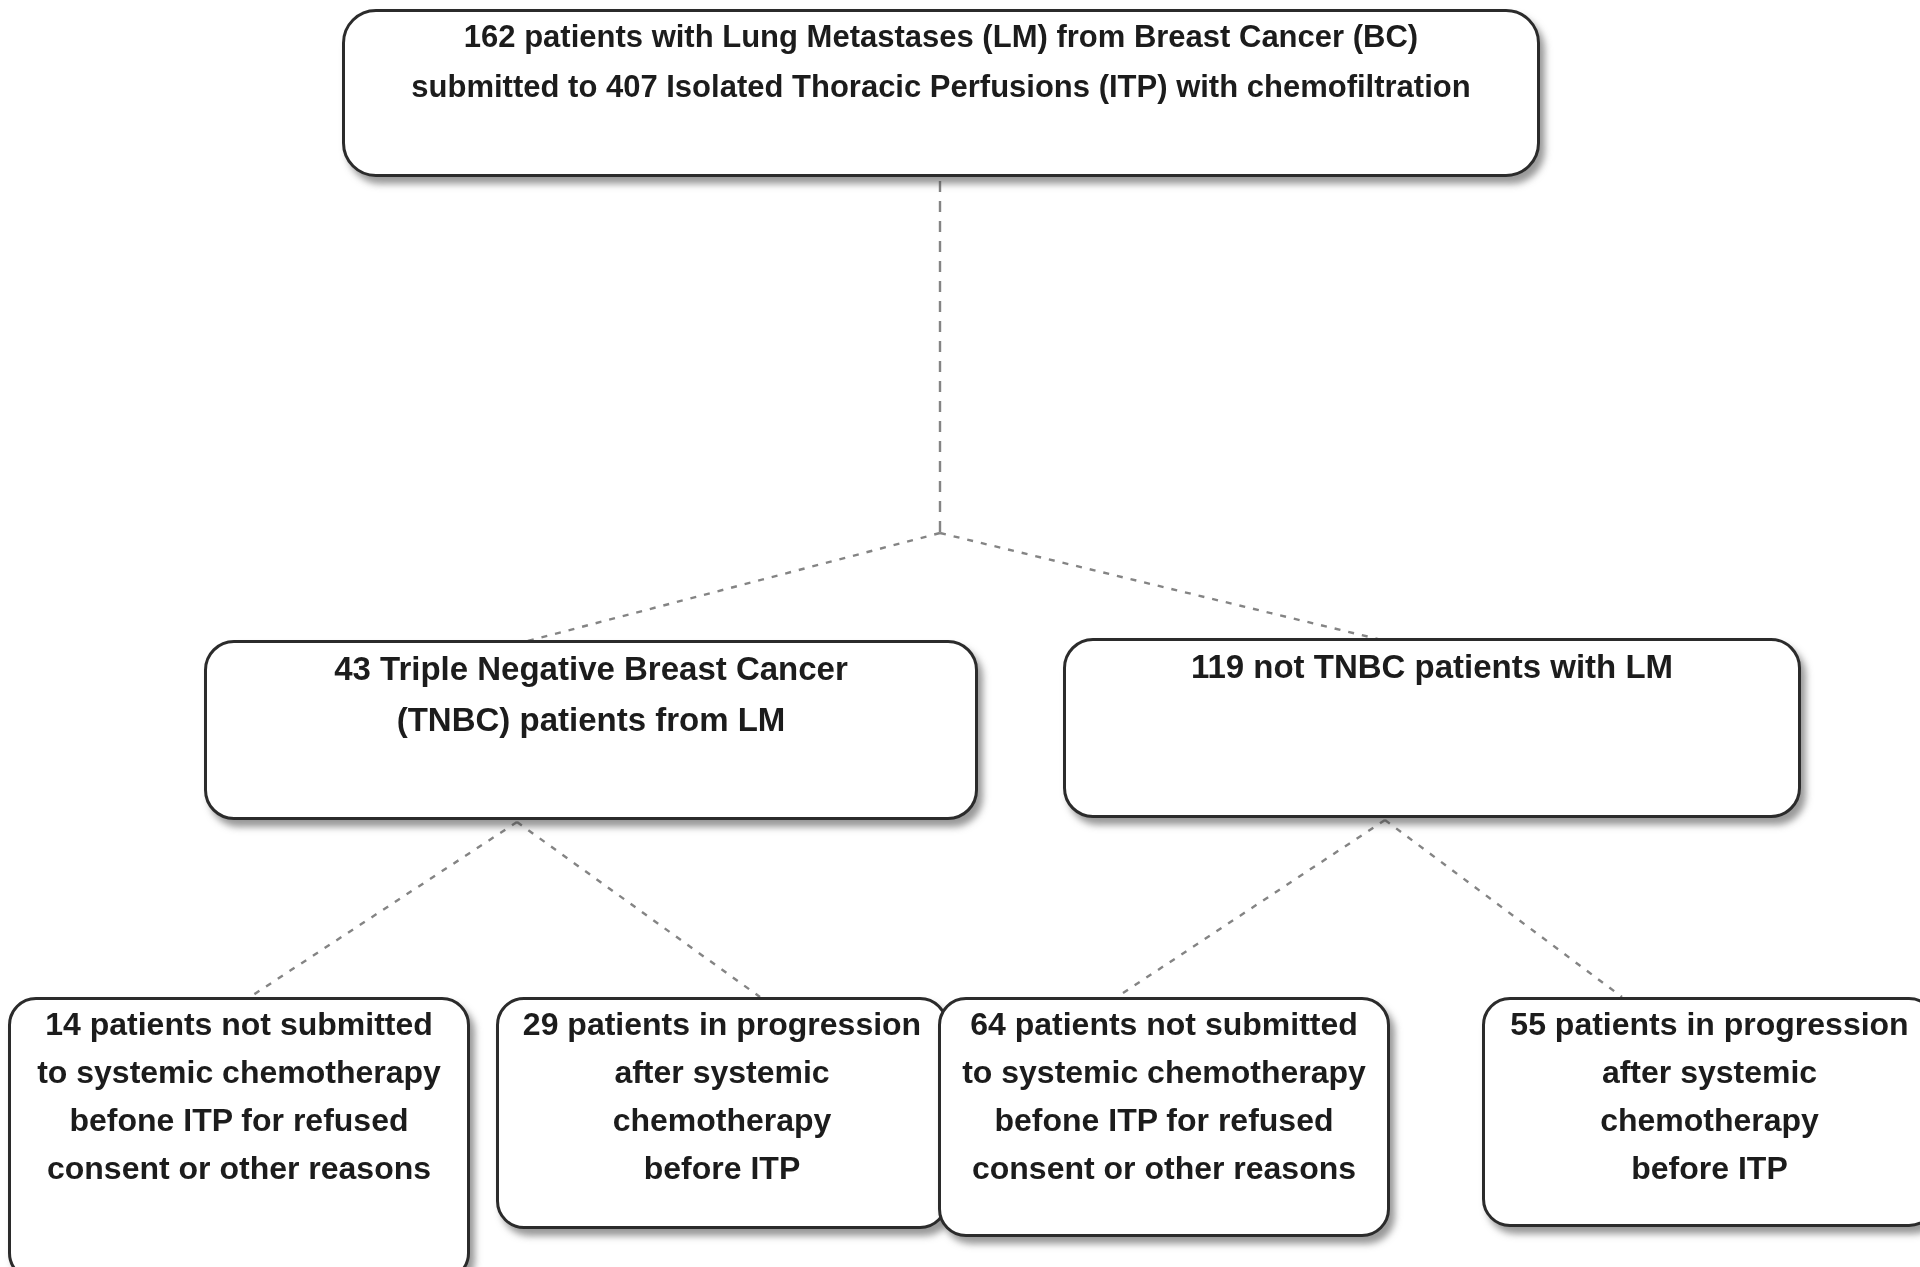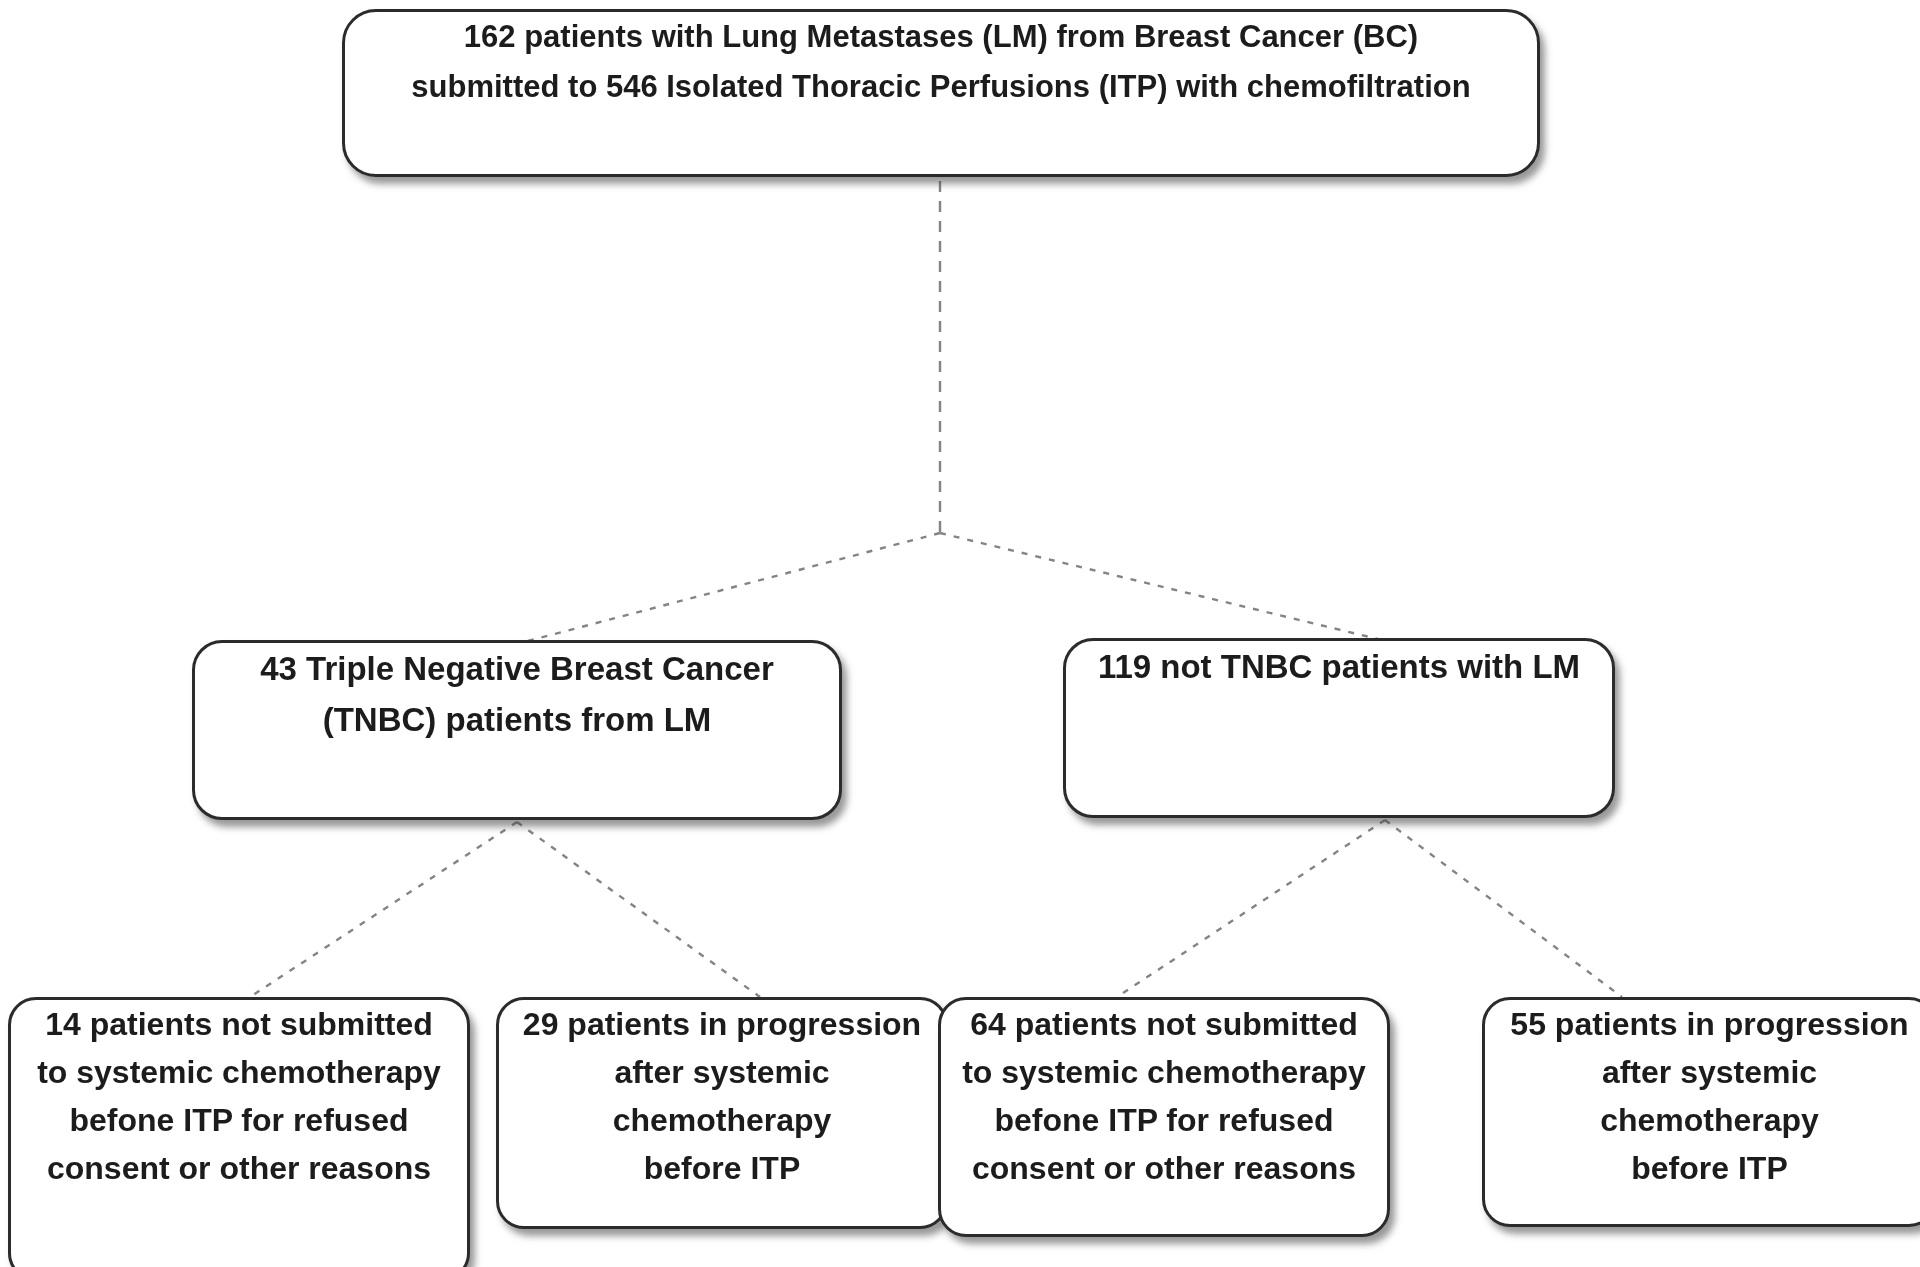--- a/index.html
+++ b/index.html
@@ -42,25 +42,25 @@
     color: #1c1c1c;
     font-weight: 700;
   }
   .node .ln { white-space: nowrap; }
 
   .node-root {
     left: 342px; top: 9px; width: 1198px; height: 168px;
     font-size: 31px; line-height: 1.62; border-radius: 34px;
   }
   .node-tnbc {
-    left: 192px; top: 640px; width: 650px; height: 180px;
+    left: 204px; top: 640px; width: 774px; height: 180px;
     font-size: 33px; line-height: 1.55;
   }
   .node-not-tnbc {
-    left: 1063px; top: 638px; width: 552px; height: 180px;
+    left: 1063px; top: 638px; width: 738px; height: 180px;
     font-size: 33px; line-height: 1.55;
   }
   .node-leaf {
     top: 997px;
     font-size: 32px; line-height: 1.5;
     border-radius: 28px;
   }
   .node-leaf-1 { left: 8px;    width: 462px; height: 284px; }
   .node-leaf-2 { left: 496px;  width: 452px; height: 232px; }
   .node-leaf-3 { left: 938px;  width: 452px; height: 240px; }
@@ -76,21 +76,21 @@
     <line class="d" x1="940" y1="533" x2="524" y2="642"></line>
     <line class="d" x1="940" y1="533" x2="1382" y2="640"></line>
     <line class="d" x1="517" y1="822" x2="250" y2="997"></line>
     <line class="d" x1="517" y1="822" x2="760" y2="997"></line>
     <line class="d" x1="1385" y1="820" x2="1117" y2="997"></line>
     <line class="d" x1="1385" y1="820" x2="1622" y2="997"></line>
   </svg>
 
   <div class="node node-root">
     <div class="ln">162 patients with Lung Metastases (LM) from Breast Cancer (BC)</div>
-    <div class="ln">submitted to 546 Isolated Thoracic Perfusions (ITP) with chemofiltration</div>
+    <div class="ln">submitted to 407 Isolated Thoracic Perfusions (ITP) with chemofiltration</div>
   </div>
 
   <div class="node node-tnbc">
     <div class="ln">43 Triple Negative Breast Cancer</div>
     <div class="ln">(TNBC) patients from LM</div>
   </div>
 
   <div class="node node-not-tnbc">
     <div class="ln">119 not TNBC patients with LM</div>
   </div>

